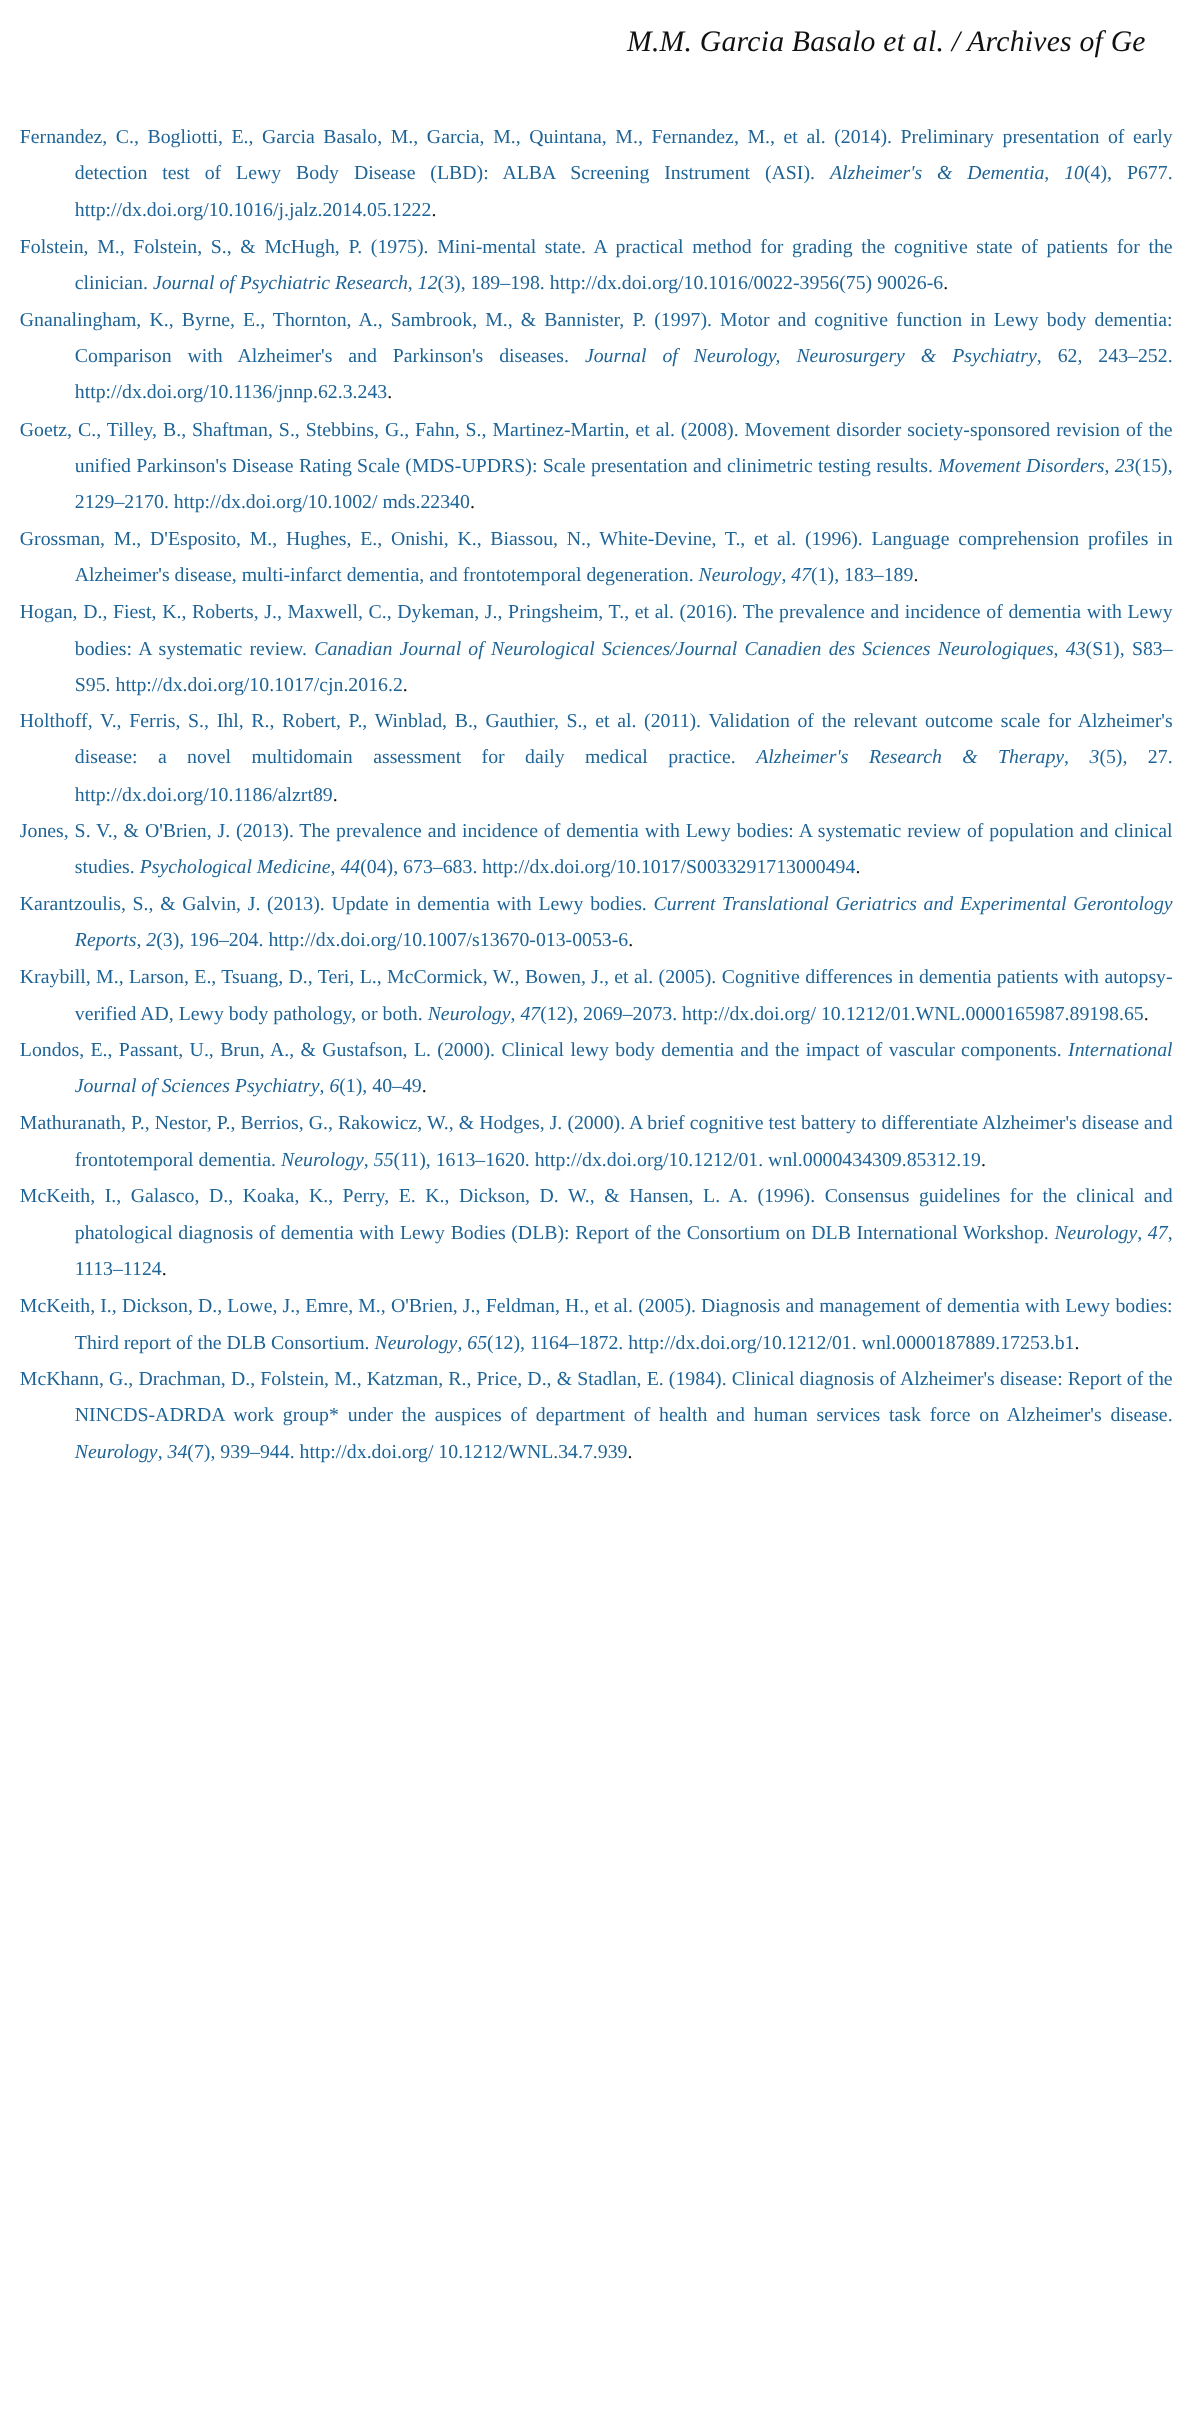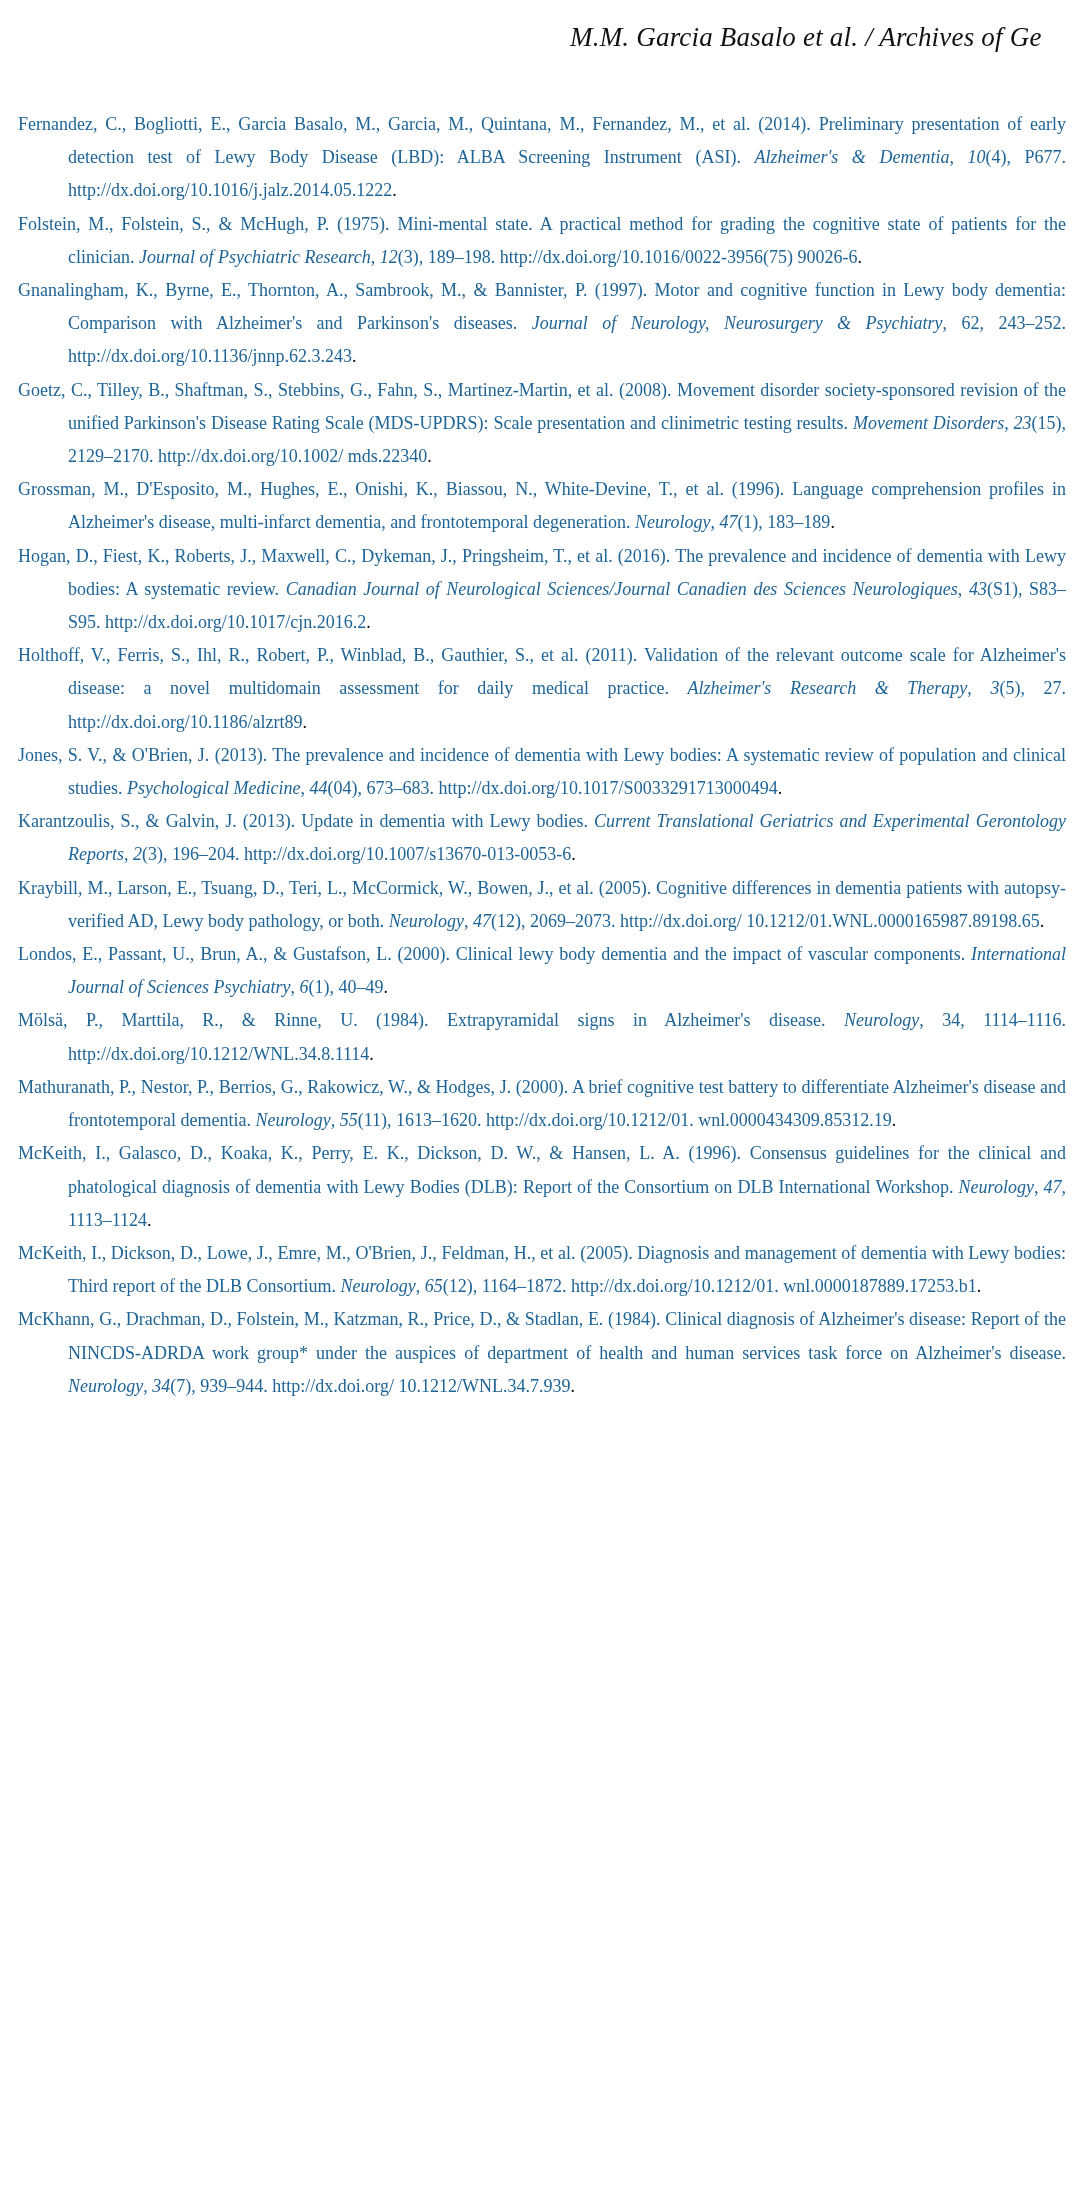--- a/index.html
+++ b/index.html
@@ -30,18 +30,17 @@
   <p class="ref"><span>Folstein, M., Folstein, S., &amp; McHugh, P. (1975). Mini-mental state. A practical method for grading the cognitive state of patients for the clinician. </span><i>Journal of Psychiatric Research</i><span>, </span><i>12</i><span>(3), 189–198. http://dx.doi.org/10.1016/0022-3956(75) 90026-6</span><span class="end">.</span></p>
   <p class="ref"><span>Gnanalingham, K., Byrne, E., Thornton, A., Sambrook, M., &amp; Bannister, P. (1997). Motor and cognitive function in Lewy body dementia: Comparison with Alzheimer's and Parkinson's diseases. </span><i>Journal of Neurology, Neurosurgery &amp; Psychiatry</i><span>, </span><span>62</span><span>, 243–252. http://dx.doi.org/10.1136/jnnp.62.3.243</span><span class="end">.</span></p>
   <p class="ref"><span>Goetz, C., Tilley, B., Shaftman, S., Stebbins, G., Fahn, S., Martinez-Martin, et al. (2008). Movement disorder society-sponsored revision of the unified Parkinson's Disease Rating Scale (MDS-UPDRS): Scale presentation and clinimetric testing results. </span><i>Movement Disorders</i><span>, </span><i>23</i><span>(15), 2129–2170. http://dx.doi.org/10.1002/ mds.22340</span><span class="end">.</span></p>
   <p class="ref"><span>Grossman, M., D'Esposito, M., Hughes, E., Onishi, K., Biassou, N., White-Devine, T., et al. (1996). Language comprehension profiles in Alzheimer's disease, multi-infarct dementia, and frontotemporal degeneration. </span><i>Neurology</i><span>, </span><i>47</i><span>(1), 183–189</span><span class="end">.</span></p>
   <p class="ref"><span>Hogan, D., Fiest, K., Roberts, J., Maxwell, C., Dykeman, J., Pringsheim, T., et al. (2016). The prevalence and incidence of dementia with Lewy bodies: A systematic review. </span><i>Canadian Journal of Neurological Sciences/Journal Canadien des Sciences Neurologiques</i><span>, </span><i>43</i><span>(S1), S83–S95. http://dx.doi.org/10.1017/cjn.2016.2</span><span class="end">.</span></p>
   <p class="ref"><span>Holthoff, V., Ferris, S., Ihl, R., Robert, P., Winblad, B., Gauthier, S., et al. (2011). Validation of the relevant outcome scale for Alzheimer's disease: a novel multidomain assessment for daily medical practice. </span><i>Alzheimer's Research &amp; Therapy</i><span>, </span><i>3</i><span>(5), 27. http://dx.doi.org/10.1186/alzrt89</span><span class="end">.</span></p>
   <p class="ref"><span>Jones, S. V., &amp; O'Brien, J. (2013). The prevalence and incidence of dementia with Lewy bodies: A systematic review of population and clinical studies. </span><i>Psychological Medicine</i><span>, </span><i>44</i><span>(04), 673–683. http://dx.doi.org/10.1017/S0033291713000494</span><span class="end">.</span></p>
   <p class="ref"><span>Karantzoulis, S., &amp; Galvin, J. (2013). Update in dementia with Lewy bodies. </span><i>Current Translational Geriatrics and Experimental Gerontology Reports</i><span>, </span><i>2</i><span>(3), 196–204. http://dx.doi.org/10.1007/s13670-013-0053-6</span><span class="end">.</span></p>
   <p class="ref"><span>Kraybill, M., Larson, E., Tsuang, D., Teri, L., McCormick, W., Bowen, J., et al. (2005). Cognitive differences in dementia patients with autopsy-verified AD, Lewy body pathology, or both. </span><i>Neurology</i><span>, </span><i>47</i><span>(12), 2069–2073. http://dx.doi.org/ 10.1212/01.WNL.0000165987.89198.65</span><span class="end">.</span></p>
   <p class="ref"><span>Londos, E., Passant, U., Brun, A., &amp; Gustafson, L. (2000). Clinical lewy body dementia and the impact of vascular components. </span><i>International Journal of Sciences Psychiatry</i><span>, </span><i>6</i><span>(1), 40–49</span><span class="end">.</span></p>
-  <p class="ref"><span>Mölsä, P., Marttila, R., &amp; Rinne, U. (1984). Extrapyramidal signs in Alzheimer's disease. </span><i>Neurology</i><span>, </span><span>34</span><span>, 1114–1116. http://dx.doi.org/10.1212/WNL.34.8.1114</span><span class="end">.</span></p>
   <p class="ref"><span>Mathuranath, P., Nestor, P., Berrios, G., Rakowicz, W., &amp; Hodges, J. (2000). A brief cognitive test battery to differentiate Alzheimer's disease and frontotemporal dementia. </span><i>Neurology</i><span>, </span><i>55</i><span>(11), 1613–1620. http://dx.doi.org/10.1212/01. wnl.0000434309.85312.19</span><span class="end">.</span></p>
   <p class="ref"><span>McKeith, I., Galasco, D., Koaka, K., Perry, E. K., Dickson, D. W., &amp; Hansen, L. A. (1996). Consensus guidelines for the clinical and phatological diagnosis of dementia with Lewy Bodies (DLB): Report of the Consortium on DLB International Workshop. </span><i>Neurology</i><span>, </span><i>47</i><span>, 1113–1124</span><span class="end">.</span></p>
   <p class="ref"><span>McKeith, I., Dickson, D., Lowe, J., Emre, M., O'Brien, J., Feldman, H., et al. (2005). Diagnosis and management of dementia with Lewy bodies: Third report of the DLB Consortium. </span><i>Neurology</i><span>, </span><i>65</i><span>(12), 1164–1872. http://dx.doi.org/10.1212/01. wnl.0000187889.17253.b1</span><span class="end">.</span></p>
   <p class="ref"><span>McKhann, G., Drachman, D., Folstein, M., Katzman, R., Price, D., &amp; Stadlan, E. (1984). Clinical diagnosis of Alzheimer's disease: Report of the NINCDS-ADRDA work group* under the auspices of department of health and human services task force on Alzheimer's disease. </span><i>Neurology</i><span>, </span><i>34</i><span>(7), 939–944. http://dx.doi.org/ 10.1212/WNL.34.7.939</span><span class="end">.</span></p>
 </div>
 
 </body></html>

